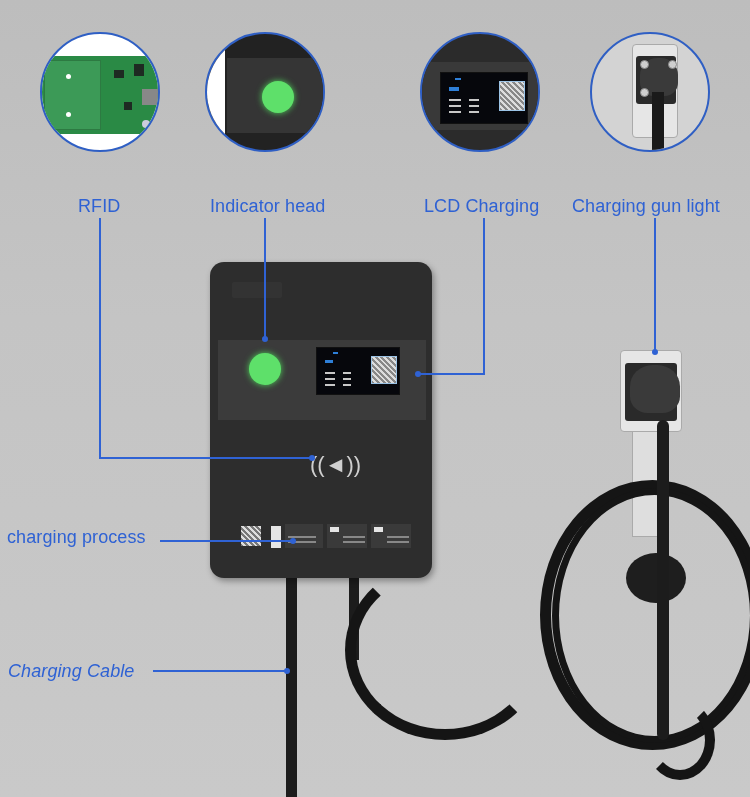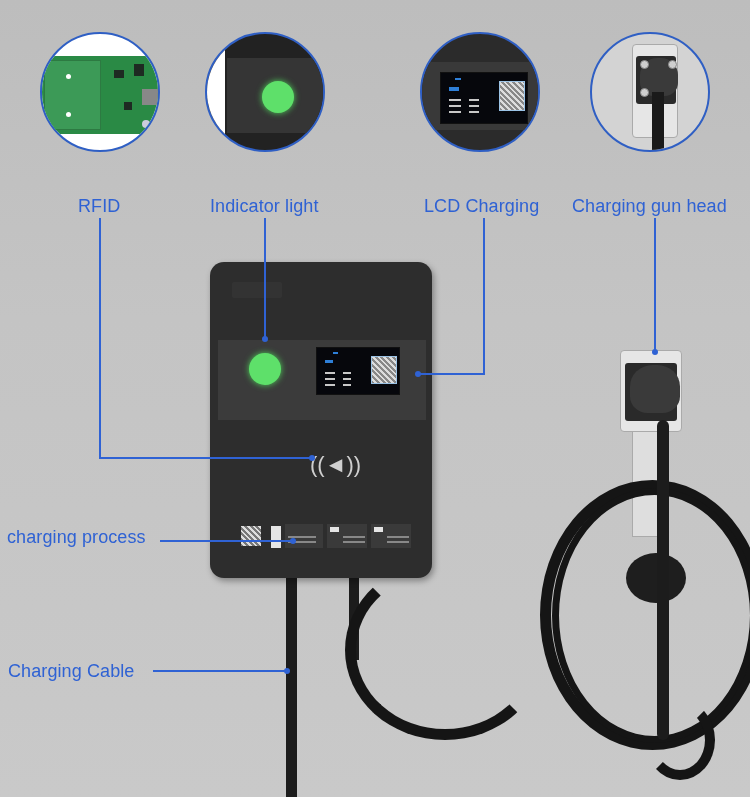--- a/index.html
+++ b/index.html
@@ -104,23 +104,23 @@
   <div class="plate" style="left:40px; top:10px; width:44px; height:92px;"></div>
   <div class="socket" style="left:44px; top:22px; width:40px; height:48px;"></div>
   <div class="plug" style="left:48px; top:24px; width:38px; height:38px;"></div>
   <div class="cable" style="left:60px; top:58px; width:12px; height:60px;"></div>
   <div class="screw" style="left:48px; top:26px;"></div>
   <div class="screw" style="left:76px; top:26px;"></div>
   <div class="screw" style="left:48px; top:54px;"></div>
 </div>
 
 <div class="label" style="left:78px; top:196px;">RFID</div>
-<div class="label" style="left:210px; top:196px;">Indicator light</div>
+<div class="label" style="left:210px; top:196px;">Indicator head</div>
 <div class="label" style="left:424px; top:196px;">LCD Charging</div>
-<div class="label" style="left:572px; top:196px;">Charging gun head</div>
+<div class="label" style="left:572px; top:196px;">Charging gun light</div>
 
 <div class="wall-cable" style="left:286px; top:570px; width:11px; height:227px;"></div>
 <div class="wall-cable" style="left:349px; top:570px; width:10px; height:90px;"></div>
 <div class="loop" style="left:345px; top:560px; width:200px; height:180px; border-top-color:transparent; border-right-color:transparent;"></div>
 
 <div class="bracket" style="left:632px; top:380px; width:32px; height:155px;"></div>
 <div class="plate" style="left:620px; top:350px; width:60px; height:80px;"></div>
 <div class="socket" style="left:625px; top:363px; width:52px; height:58px;"></div>
 <div class="plug" style="left:630px; top:365px; width:50px; height:48px;"></div>
 <div class="hook" style="left:626px; top:553px; width:60px; height:50px; border-radius:50%;"></div>
@@ -176,15 +176,15 @@
 <div class="line" style="left:418px; top:373px; width:67px; height:2px;"></div>
 <div class="dot" style="left:415px; top:371px;"></div>
 
 <div class="line" style="left:654px; top:218px; width:2px; height:134px;"></div>
 <div class="dot" style="left:652px; top:349px;"></div>
 
 <div class="label" style="left:7px; top:527px;">charging process</div>
 <div class="line" style="left:160px; top:540px; width:132px; height:2px;"></div>
 <div class="dot" style="left:290px; top:538px;"></div>
 
-<div class="label" style="left:8px; top:661px;">Charging Cable</div>
+<div class="label" style="left:8px; top:661px;font-style:italic;">Charging Cable</div>
 <div class="line" style="left:153px; top:670px; width:134px; height:2px;"></div>
 <div class="dot" style="left:284px; top:668px;"></div>
 
 </body></html>

